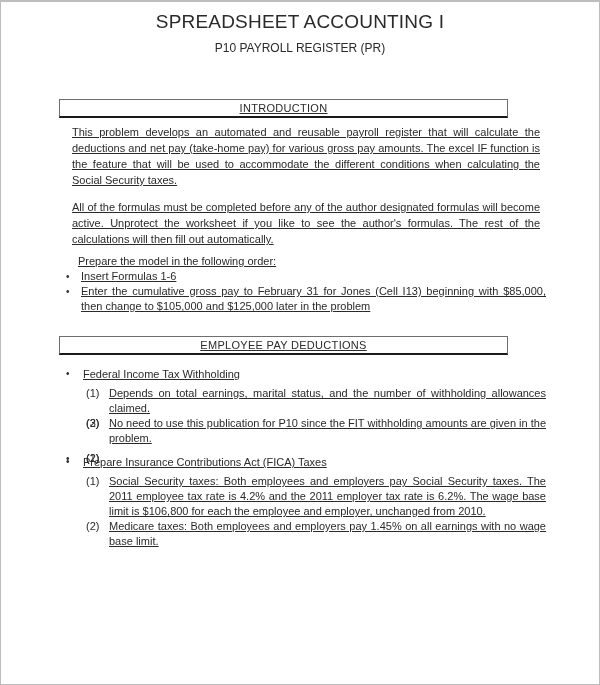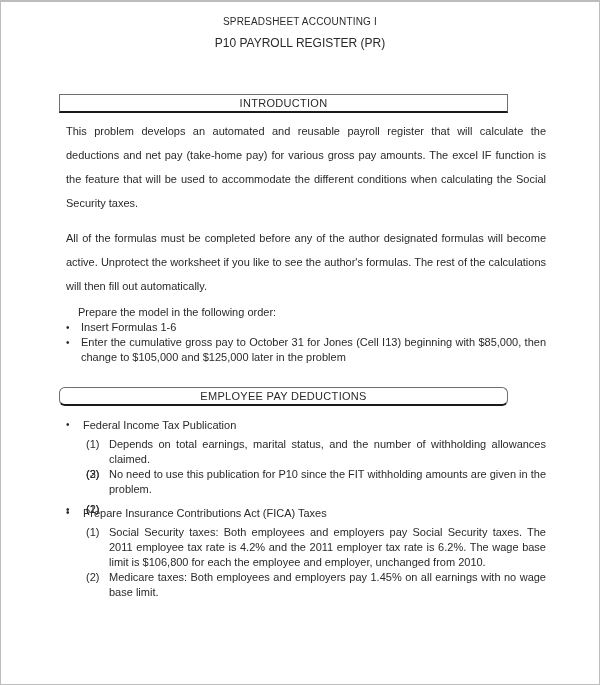--- a/index.html
+++ b/index.html
@@ -11,51 +11,52 @@
     background: #ffffff;
     border: 1px solid #bdbdbd;
     border-top-width: 2px;
     overflow: hidden;
     font-family: "Liberation Sans", "DejaVu Sans", sans-serif;
     color: #2a2a2a;
   }
   .doc-title {
     margin-top: 12px;
     text-align: center;
-    font-size: 10px;
+    font-size: 19px;
     line-height: 16px;
     letter-spacing: 0.2px;
   }
   .doc-subtitle {
-    margin-top: 7px;
+    margin-top: 12px;
     text-align: center;
     font-size: 12px;
     line-height: 13px;
   }
   .content {
     margin-left: 65px;
     width: 480px;
+    text-decoration: underline;
   }
   .section-heading {
     box-sizing: border-box;
     margin-left: -7px;
     width: 449px;
     border: 1px solid #6e6e6e;
     border-bottom: 2px solid #1a1a1a;
     text-align: center;
     font-size: 11px;
     line-height: 16px;
     letter-spacing: 0.3px;
   }
   .heading-intro { margin-top: 44px; }
-  .heading-deductions { margin-top: 22px; border-radius: 6px; }
+  .heading-deductions { margin-top: 22px; }
   .para {
-    margin: 0;
+    margin: 6px;
     font-size: 11px;
-    line-height: 24px;
+    line-height: 16px;
     text-align: justify;
   }
   .para-1 { margin-top: 6px; }
   .para-2 { margin-top: 11px; }
   .prepare-lead {
     margin-top: 7px;
     font-size: 11px;
     line-height: 15px;
     padding-left: 12px;
   }
@@ -108,29 +109,29 @@
     <p class="para para-2">All of the formulas must be completed before any of the author designated formulas will become active. Unprotect the worksheet if you like to see the author's formulas. The rest of the calculations will then fill out automatically.</p>
 
     <div class="prepare-lead">Prepare the model in the following order:</div>
 
     <div class="bullet-row">
       <span class="bullet">•</span>
       <span>Insert Formulas 1-6</span>
     </div>
     <div class="bullet-row">
       <span class="bullet">•</span>
-      <span>Enter the cumulative gross pay to October 31 for Jones (Cell I13) beginning with $85,000, then change to $105,000 and $125,000 later in the problem</span>
+      <span>Enter the cumulative gross pay to February 31 for Jones (Cell I13) beginning with $85,000, then change to $105,000 and $125,000 later in the problem</span>
     </div>
 
     <div class="section-heading heading-deductions">EMPLOYEE PAY DEDUCTIONS</div>
 
     <div class="topic topic-1">
       <div class="bullet-row topic-title">
         <span class="bullet">•</span>
-        <span>Federal Income Tax Publication</span>
+        <span>Federal Income Tax Withholding</span>
       </div>
       <div class="point-group">
         <div class="point">
           <span class="pnum">(1)</span>
           <span class="ptext">Depends on total earnings, marital status, and the number of withholding allowances claimed.</span>
         </div>
         <div class="point">
           <span class="pnum">(2)</span>
         </div>
         <div class="point">

